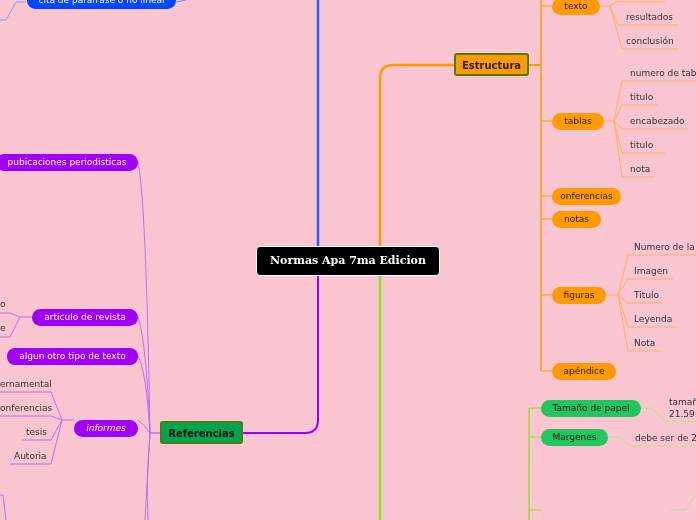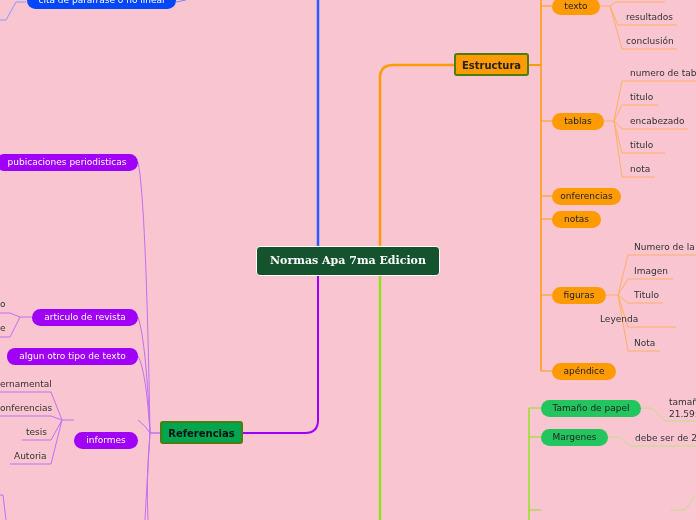--- a/index.html
+++ b/index.html
@@ -7,21 +7,21 @@
   #canvas { position:absolute; left:0; top:0; width:696px; height:520px; }
   svg.lines { position:absolute; left:0; top:0; }
   .node { position:absolute; box-sizing:border-box; white-space:nowrap; font-size:9px; line-height:16px; text-align:center; }
   .pill { border-radius:9px; height:17px; }
   .orange { background:#ff9b00; color:#222; }
   .green { background:#22c55e; color:#222; }
   .purple { background:#a000f8; color:#fff; }
   .blue { background:#0047ff; color:#fff; }
   .leaf { position:absolute; font-size:9px; color:#333; white-space:nowrap; line-height:12px; }
   .main { border:2px solid #4d7c0f; border-radius:3px; font-weight:bold; font-size:10px; line-height:21px; height:23px; }
-  .root { position:absolute; left:256px; top:246px; width:184px; height:30px; background:#14532d; border:1px solid #fff; border-radius:4px; color:#fff; font-family:"DejaVu Serif", serif; font-weight:bold; font-size:11px; line-height:28px; text-align:center; box-sizing:border-box; }
+  .root { position:absolute; left:256px; top:246px; width:184px; height:30px; background:#000000; border:1px solid #fff; border-radius:4px; color:#fff; font-family:"DejaVu Serif", serif; font-weight:bold; font-size:11px; line-height:28px; text-align:center; box-sizing:border-box; }
 </style>
 </head>
 <body>
 
 <div id="canvas">
 <svg class="lines" width="696" height="520">
 
   <line x1="318" y1="0" x2="318" y2="246" stroke="#2a5cff" stroke-width="2.5"></line>
   <path d="M176 2 L186 0" stroke="#6a8cff" stroke-width="1" fill="none"></path>
   <path d="M26 2 L16 2 L6 20 L0 20" stroke="#8a9cff" stroke-width="1" fill="none"></path>
@@ -103,35 +103,35 @@
 <div class="leaf" style="left:630px; top:139px;">titulo</div>
 <div class="leaf" style="left:630px; top:163px;">nota</div>
 
 <div class="node pill orange" style="left:552px; top:188px; width:69px;">onferencias</div>
 <div class="node pill orange" style="left:552px; top:211px; width:49px;">notas</div>
 
 <div class="node pill orange" style="left:552px; top:287px; width:54px;">figuras</div>
 <div class="leaf" style="left:634px; top:241px;text-align:right;">Numero de la</div>
 <div class="leaf" style="left:634px; top:265px;">Imagen</div>
 <div class="leaf" style="left:634px; top:289px;">Titulo</div>
-<div class="leaf" style="left:600px; top:313px;">Leyenda</div>
+<div class="leaf" style="left:634px; top:313px;">Leyenda</div>
 <div class="leaf" style="left:634px; top:337px;">Nota</div>
 
 <div class="node pill orange" style="left:552px; top:363px; width:64px;">apéndice</div>
 
 <div class="node pill green" style="left:541px; top:400px; width:100px;">Tamaño de papel</div>
 <div class="leaf" style="left:669px; top:396px;">tamañ</div>
 <div class="leaf" style="left:669px; top:408px;">21.59:</div>
 <div class="node pill green" style="left:541px; top:429px; width:67px;">Margenes</div>
 <div class="leaf" style="left:635px; top:432px;">debe ser de 2</div>
 
 <div class="node main" style="left:160px; top:421px; width:83px; background:#00a550; color:#111;">Referencias</div>
 <div class="node pill purple" style="left:-4px; top:154px; width:142px;">pubicaciones periodisticas</div>
 <div class="node pill purple" style="left:32px; top:309px; width:106px;">articulo de revista</div>
 <div class="leaf" style="left:0px; top:298px;">o</div>
 <div class="leaf" style="left:0px; top:322px;">e</div>
 <div class="node pill purple" style="left:7px; top:348px; width:131px;border-radius:8px;">algun otro tipo de texto</div>
-<div class="node pill purple" style="left:74px; top:432px; width:64px;">informes</div>
+<div class="node pill purple" style="left:74px; top:420px; width:64px;font-style:italic;">informes</div>
 <div class="leaf" style="left:0px; top:378px;">ernamental</div>
 <div class="leaf" style="left:0px; top:402px;">onferencias</div>
 <div class="leaf" style="left:26px; top:426px;">tesis</div>
 <div class="leaf" style="left:14px; top:450px;">Autoria</div>
 </div>
 
 </body></html>

